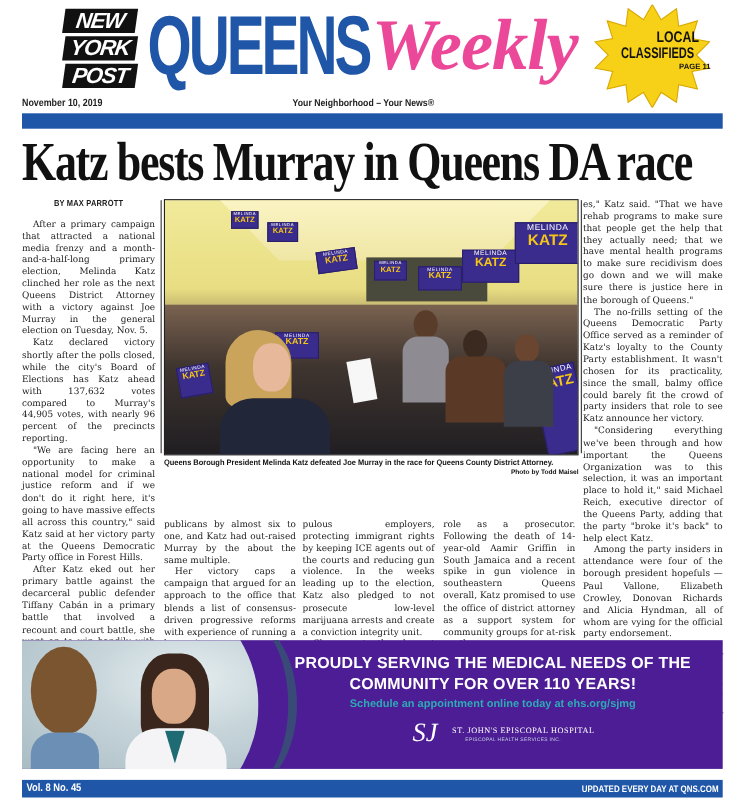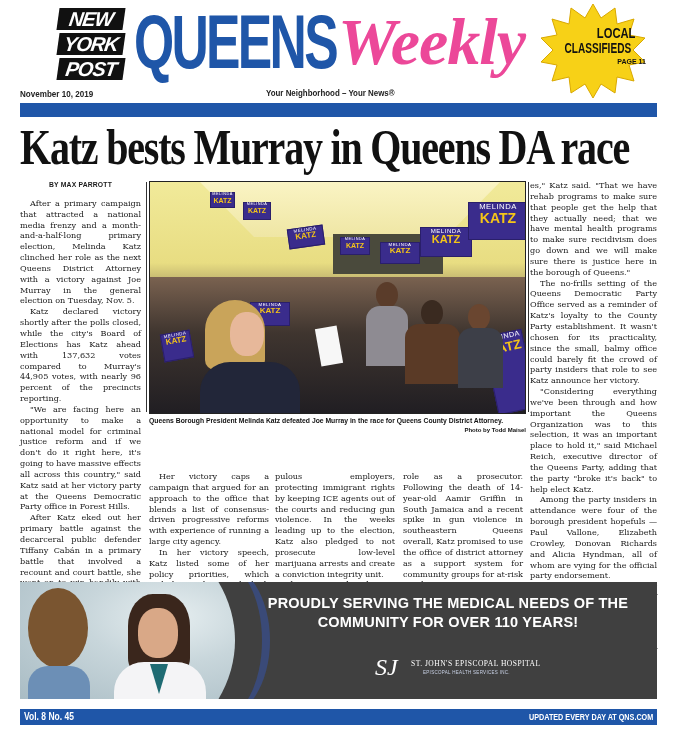--- a/index.html
+++ b/index.html
@@ -69,21 +69,21 @@
   .person-r { position: absolute; width: 42px; height: 80px; }
   .person-r .h { position: absolute; left: 10px; top: 0; width: 22px; height: 26px; border-radius: 50%; }
   .person-r .b { position: absolute; left: 0; top: 24px; width: 42px; height: 60px; border-radius: 14px 14px 0 0; }
 
   .caption { position: absolute; left: 149px; top: 416px; width: 377px; font-family: "Liberation Sans", sans-serif;
     font-weight: 700; font-size: 7.3px; line-height: 9px; color: #111; white-space: nowrap; transform: scaleX(0.93); transform-origin: left; }
   .credit { position: absolute; left: 430px; top: 427px; width: 96px; text-align: right; font-family: "Liberation Sans", sans-serif;
     font-weight: 700; font-size: 6px; color: #111; }
 
   
-  .ad { position: absolute; left: 20px; top: 582px; width: 637px; height: 117px; background: #404040; overflow: hidden; }
+  .ad { position: absolute; left: 20px; top: 582px; width: 637px; height: 117px; background: #4c1d95; overflow: hidden; }
   .ad-photo { position: absolute; left: 0; top: 0; width: 215px; height: 117px;
     background: radial-gradient(ellipse at 70% 30%, #e6eef0 0%, #c8d6db 40%, #a9bcc4 100%);
     clip-path: ellipse(100% 130% at 0% 50%); }
   .ad-arc { position: absolute; left: 150px; top: -20px; width: 100px; height: 157px; border-radius: 50%;
     border-right: 8px solid #3a4a78; }
   .ad-woman1 { position: absolute; left: 8px; top: 6px; width: 70px; height: 111px; }
   .ad-woman1 .hair { position: absolute; left: 0; top: 0; width: 60px; height: 80px; background: #7a5530; border-radius: 50%; }
   .ad-woman1 .shirt { position: absolute; left: 0; top: 78px; width: 62px; height: 40px; background: #6c8fb6; border-radius: 20px 20px 0 0; }
   .ad-woman2 { position: absolute; left: 90px; top: 12px; width: 100px; height: 105px; }
   .ad-woman2 .hair { position: absolute; left: 18px; top: 0; width: 62px; height: 80px; background: #3a261c; border-radius: 40% 40% 20% 20%; }
@@ -181,20 +181,21 @@
     <div class="hair"></div>
       <div class="face"></div>
       <div class="suit"></div>
   </div>
   <div class="paper"></div>
 </div>
 <div class="caption">Queens Borough President Melinda Katz defeated Joe Murray in the race for Queens County District Attorney.</div>
 <div class="credit">Photo by Todd Maisel</div>
 
 <div class="col" id="col2">
+  <p class="noindent">publicans by almost six to one, and Katz had out-raised Murray by the about the same multiple.</p>
   <p>Her victory caps a campaign that argued for an approach to the office that blends a list of consensus-driven progressive reforms with experience of running a large city agency.</p>
   <p>In her victory speech, Katz listed some of her policy priorities, which includes ending cash bail, prosecuting unscru-</p>
 </div>
 <div class="col" id="col3">
   <p class="noindent">pulous employers, protecting immigrant rights by keeping ICE agents out of the courts and reducing gun violence. In the weeks leading up to the election, Katz also pledged to not prosecute low-level marijuana arrests and create a conviction integrity unit.</p>
   <p>She spent the largest portion of her speech on policies aimed at reducing gun violence, which largely do not involve her</p>
 </div>
 <div class="col" id="col4">
   <p class="noindent">role as a prosecutor. Following the death of 14-year-old Aamir Griffin in South Jamaica and a recent spike in gun violence in southeastern Queens overall, Katz promised to use the office of district attorney as a support system for community groups for at-risk youth.</p>
   <p>"I will work day and night to make sure that we not only keep this borough safe, but that our young people get second chanc-</p>
@@ -217,20 +218,21 @@
       </div>
     <div class="ad-woman2">
         <div class="hair"></div>
         <div class="face"></div>
         <div class="coat"></div>
         <div class="scrub"></div>
       </div>
   </div>
   <div class="ad-arc"></div>
   <div class="ad-title">PROUDLY SERVING THE MEDICAL NEEDS OF THE COMMUNITY FOR OVER 110 YEARS!</div>
+  <div class="ad-sub">Schedule an appointment online today at ehs.org/sjmg</div>
   <div class="ad-logo">
     <div class="sj">SJ</div>
     <div class="name">ST. JOHN'S EPISCOPAL HOSPITAL</div>
     <div class="sub">EPISCOPAL HEALTH SERVICES INC.</div>
   </div>
 </div>
 
 <div class="footer">
   <span class="vol">Vol. 8 No. 45</span>
   <span class="updated">UPDATED EVERY DAY AT QNS.COM</span>

